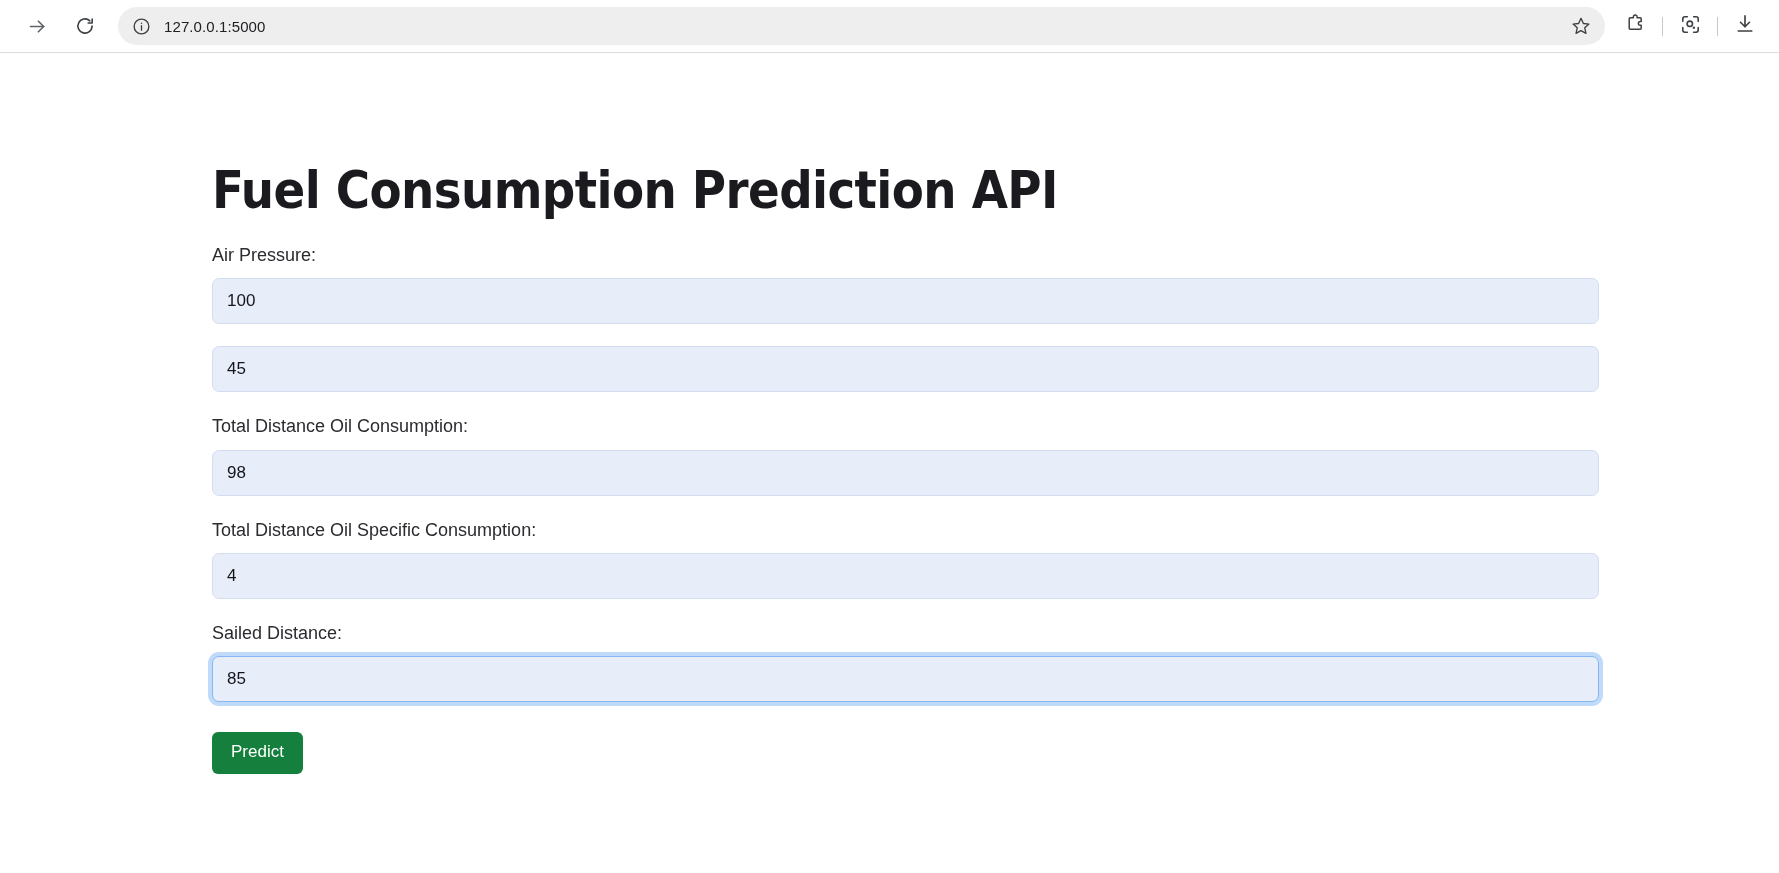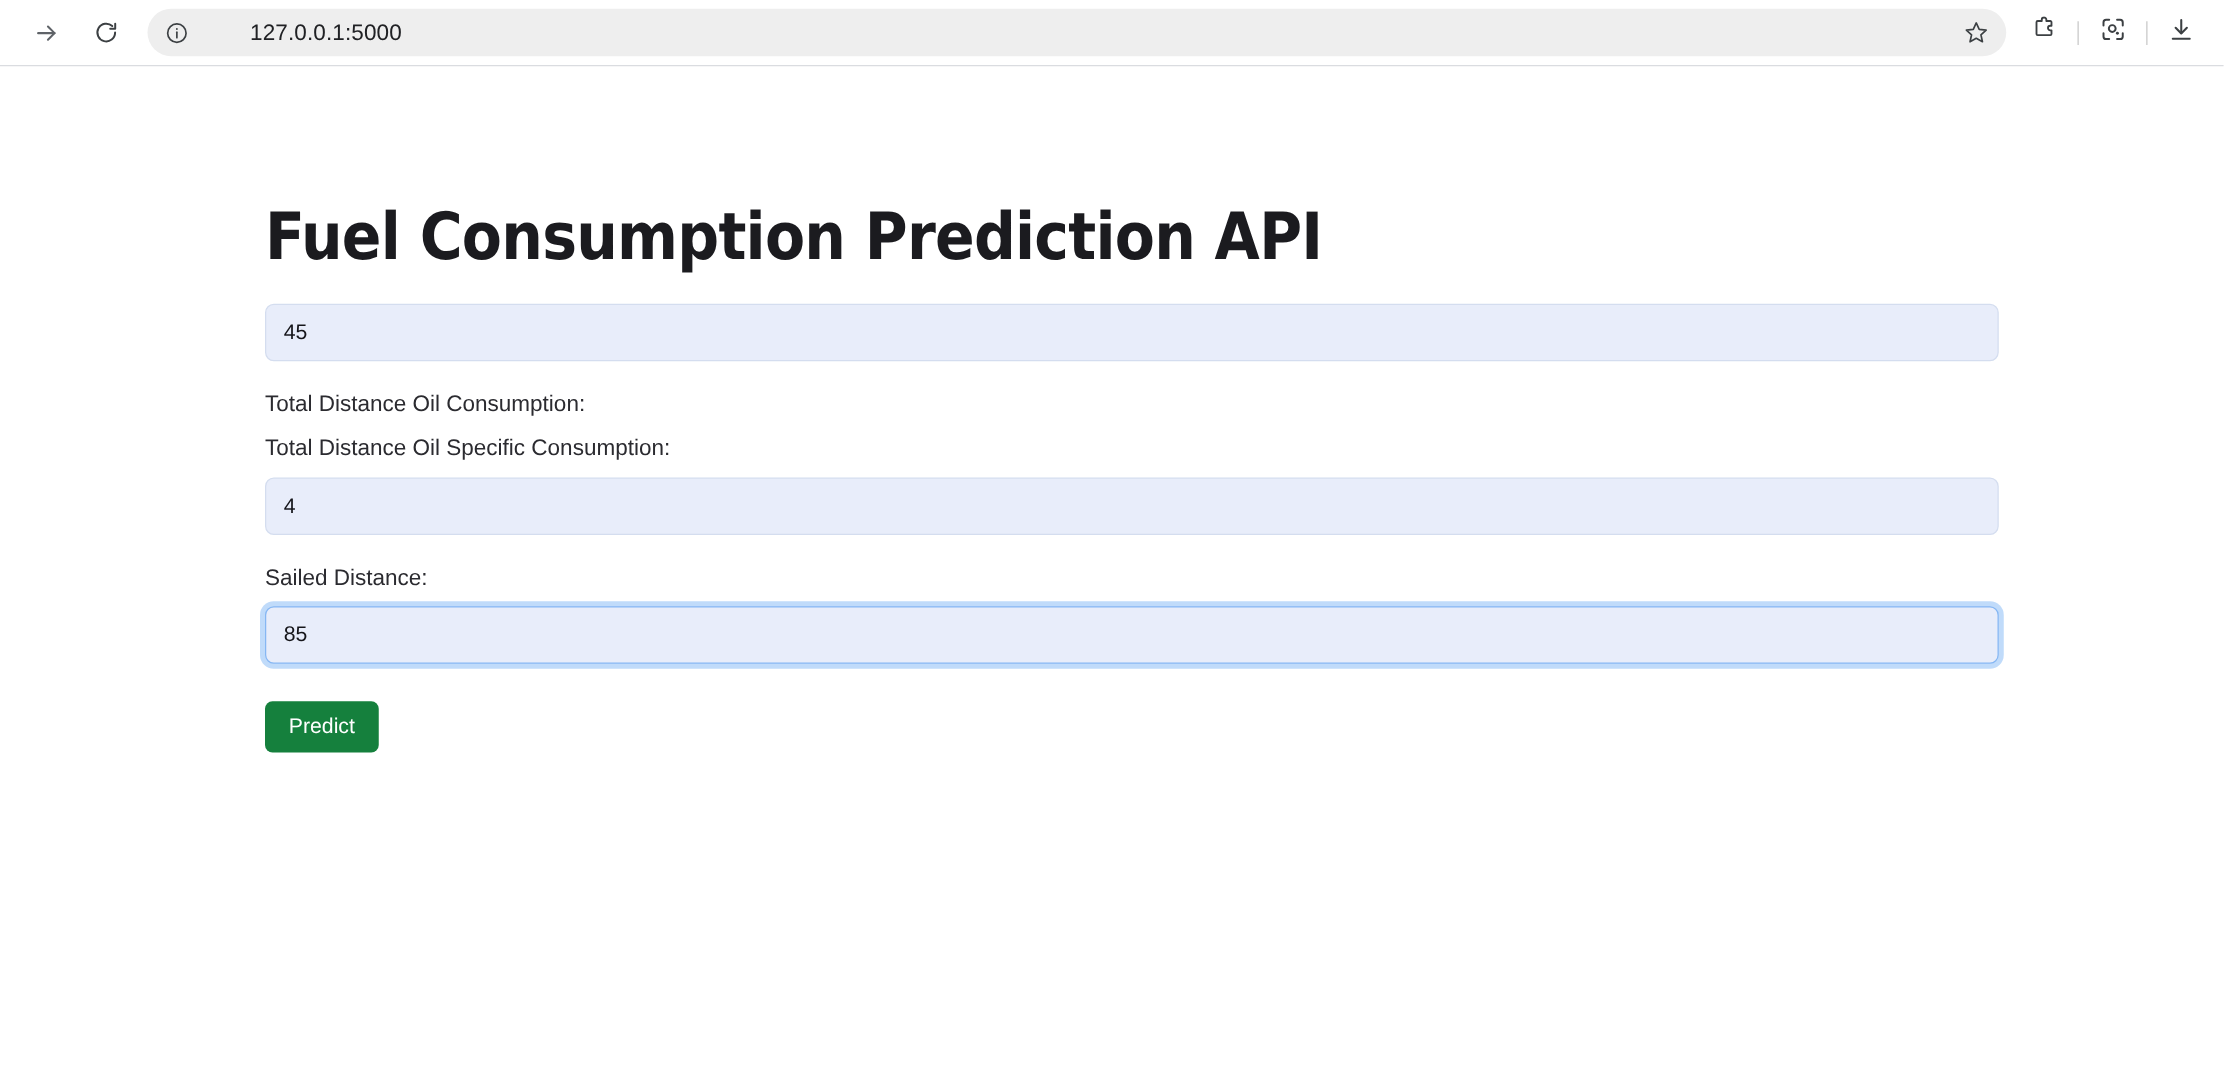--- a/index.html
+++ b/index.html
@@ -58,28 +58,27 @@
     border-radius: 50%;
     display: flex;
     align-items: center;
     justify-content: center;
     flex: 0 0 auto;
     margin-right: 8px;
   }
 
   .omni-url {
     flex: 1 1 auto;
-    font-size: 18px;
+    font-size: 15px;
     color: #202124;
     letter-spacing: 0.1px;
     white-space: nowrap;
     overflow: hidden;
     text-overflow: ellipsis;
     font-family: "Liberation Sans", sans-serif;
-    margin-left: 36px;
   }
 
   .omni-star {
     width: 32px;
     height: 32px;
     border-radius: 50%;
     display: flex;
     align-items: center;
     justify-content: center;
     flex: 0 0 auto;
@@ -263,27 +262,32 @@
   </div>
 </div>
 
 <div class="page">
   <div class="container">
 
     <h1 class="page-title">Fuel Consumption Prediction API</h1>
 
     <form>
 
+      <div class="field-group">
+        <label class="field-label">Air Pressure:</label>
+        <input class="field-input" type="text" value="100" style="">
+      </div>
 
       <div class="field-group">
         <input class="field-input" type="text" value="45" style="">
       </div>
 
       <div class="field-group">
         <label class="field-label">Total Distance Oil Consumption:</label>
+        <input class="field-input" type="text" value="98" style="">
       </div>
 
       <div class="field-group">
         <label class="field-label">Total Distance Oil Specific Consumption:</label>
         <input class="field-input" type="text" value="4" style="">
       </div>
 
       <div class="field-group">
         <label class="field-label">Sailed Distance:</label>
         <input class="field-input focused" type="text" value="85" style="">

